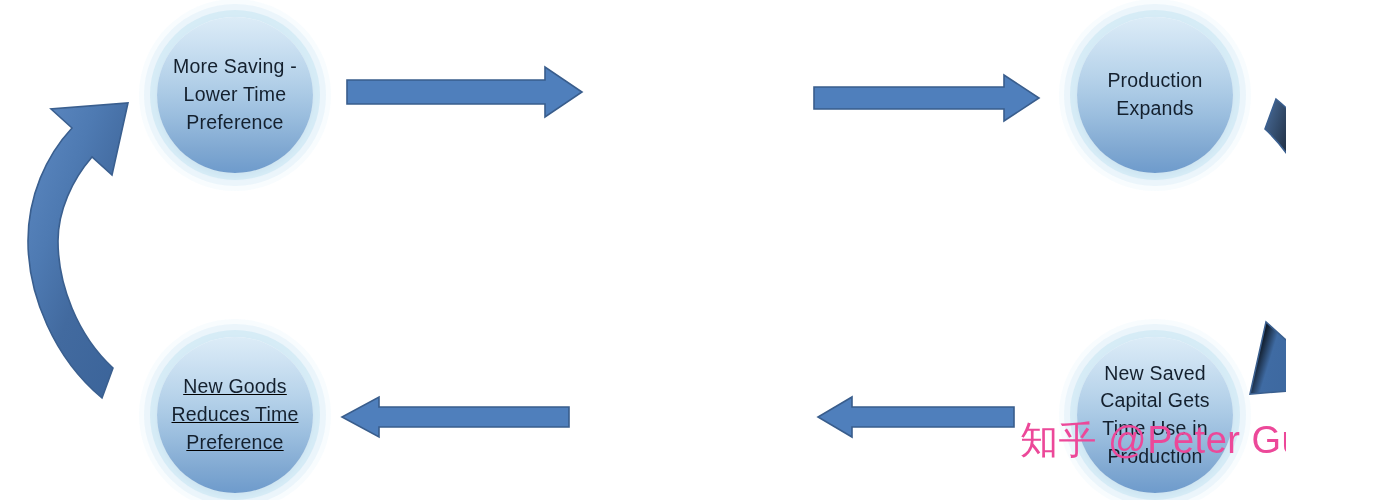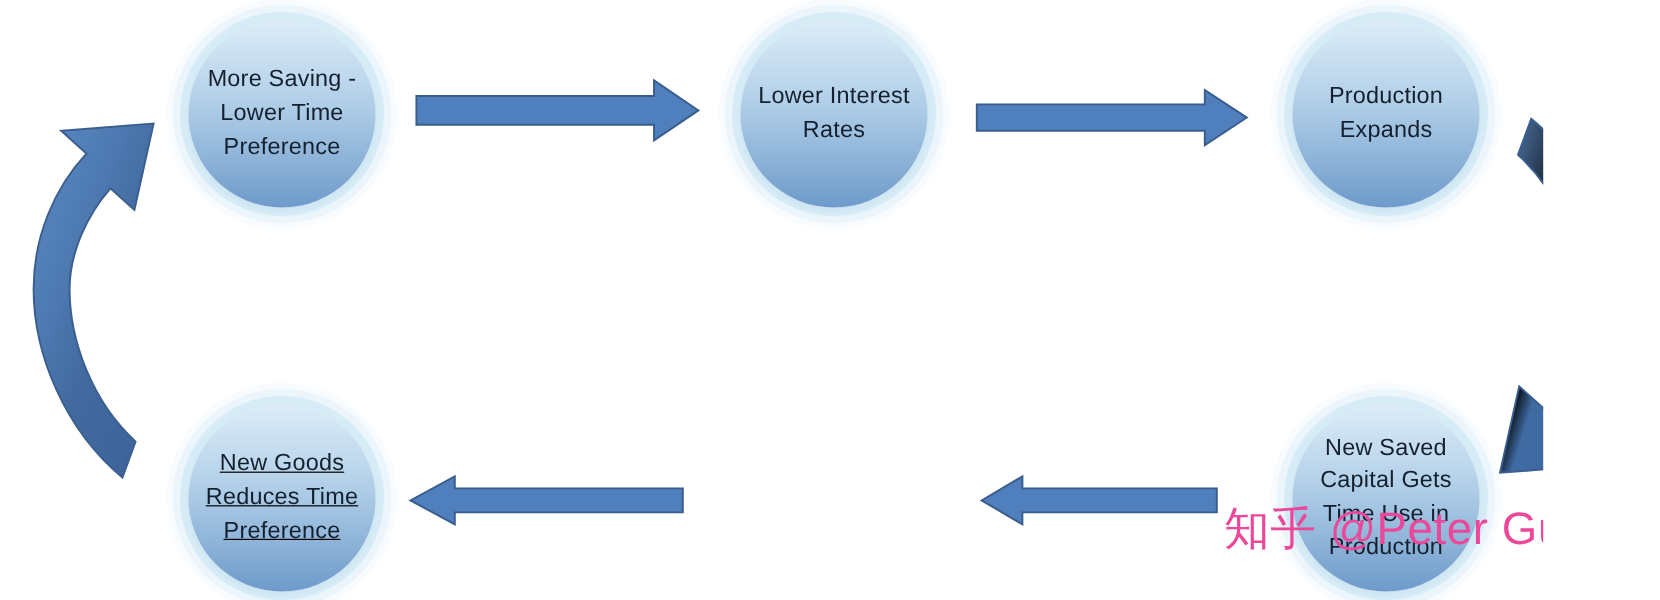--- a/index.html
+++ b/index.html
@@ -106,24 +106,20 @@
 <body>
 
 <div id="canvas">
 
   <div class="node n0">
     <div class="node-label">More Saving -
 Lower Time
 Preference</div>
   </div>
 
-  <div class="node n1">
-    <div class="node-label">Lower Interest
-Rates</div>
-  </div>
 
   <div class="node n2">
     <div class="node-label">Production
 Expands</div>
   </div>
 
   <div class="node n3">
     <div class="node-label">New Saved
 Capital Gets
 Time Use in

